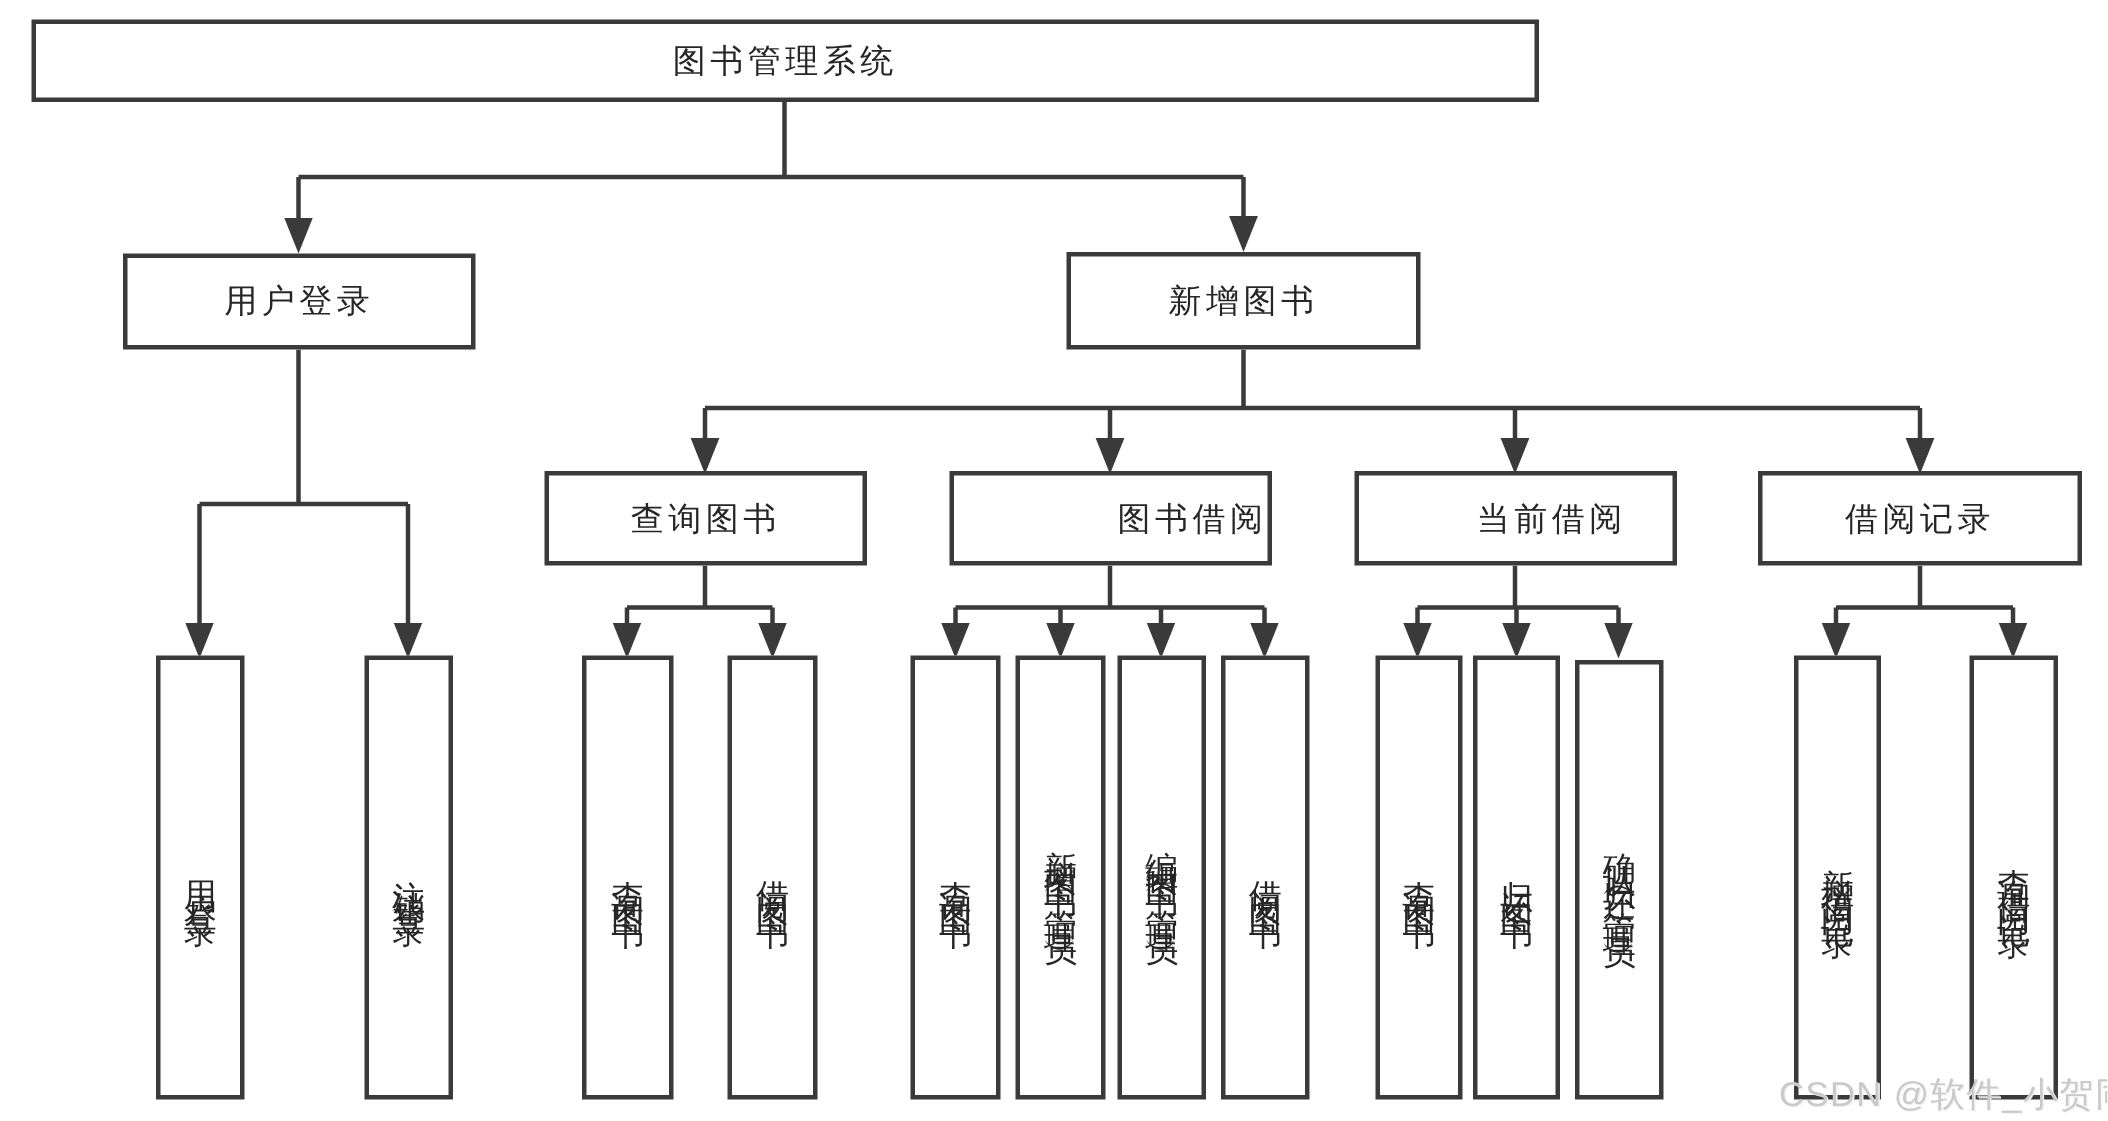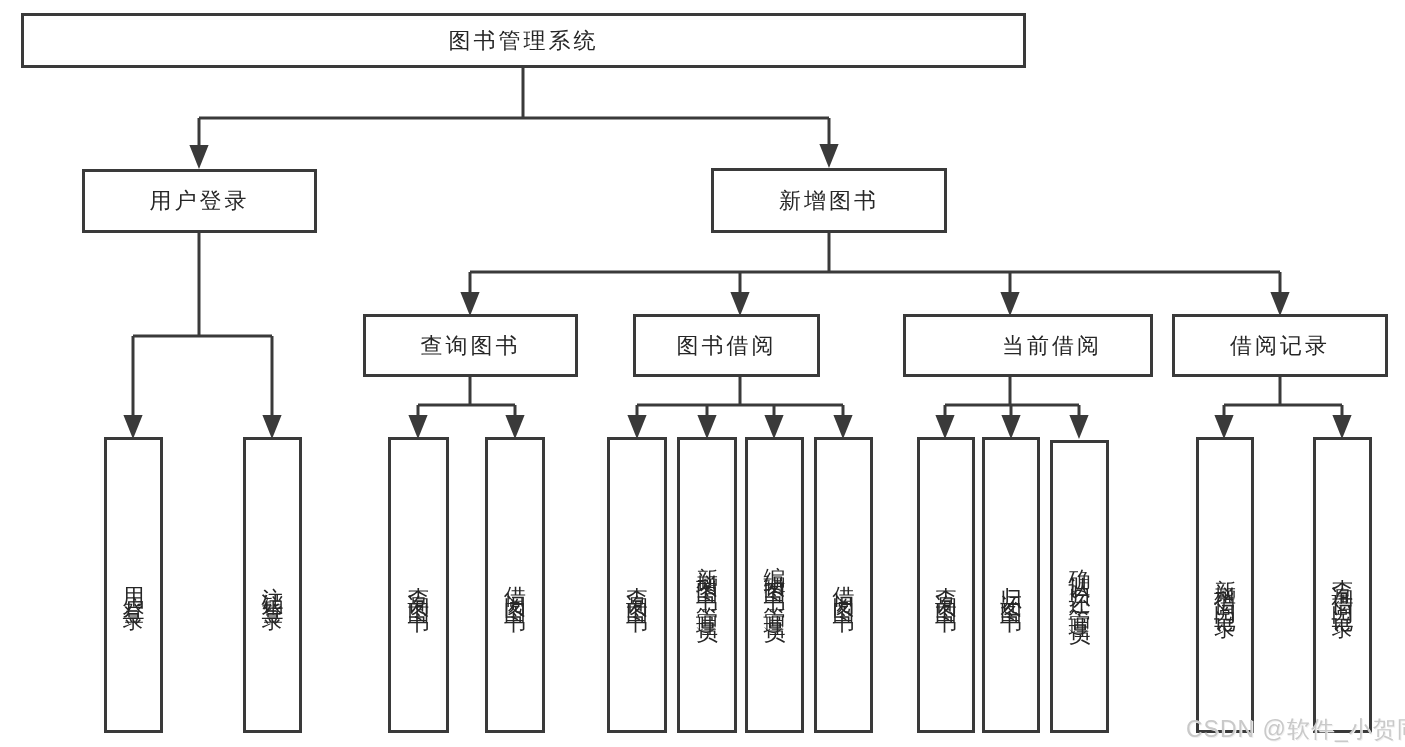--- a/index.html
+++ b/index.html
@@ -116,24 +116,24 @@
   <div class="node" style="left:82px; top:169px; width:235px; height:64px;">
     <span>用户登录</span>
   </div>
   <div class="node" style="left:711px; top:168px; width:236px; height:65px;">
     <span>新增图书</span>
   </div>
 
   <div class="node" style="left:363px; top:314px; width:215px; height:63px;">
     <span>查询图书</span>
   </div>
-  <div class="node" style="left:633px; top:314px; width:187px; height:63px;">
+  <div class="node" style="left:633px; top:314px; width:215px; height:63px;justify-content:flex-end;">
     <span>图书借阅</span>
   </div>
-  <div class="node" style="left:903px; top:314px; width:250px; height:63px;padding-left:48px;">
+  <div class="node" style="left:903px; top:314px; width:215px; height:63px;padding-left:48px;">
     <span>当前借阅</span>
   </div>
   <div class="node" style="left:1172px; top:314px; width:216px; height:63px;">
     <span>借阅记录</span>
   </div>
 
   <div class="vnode" style="left:104px; top:437px; width:59px; height:296px;">
     <span class="vtext">用户登录</span>
   </div>
   <div class="vnode" style="left:243px; top:437px; width:59px; height:296px;">

